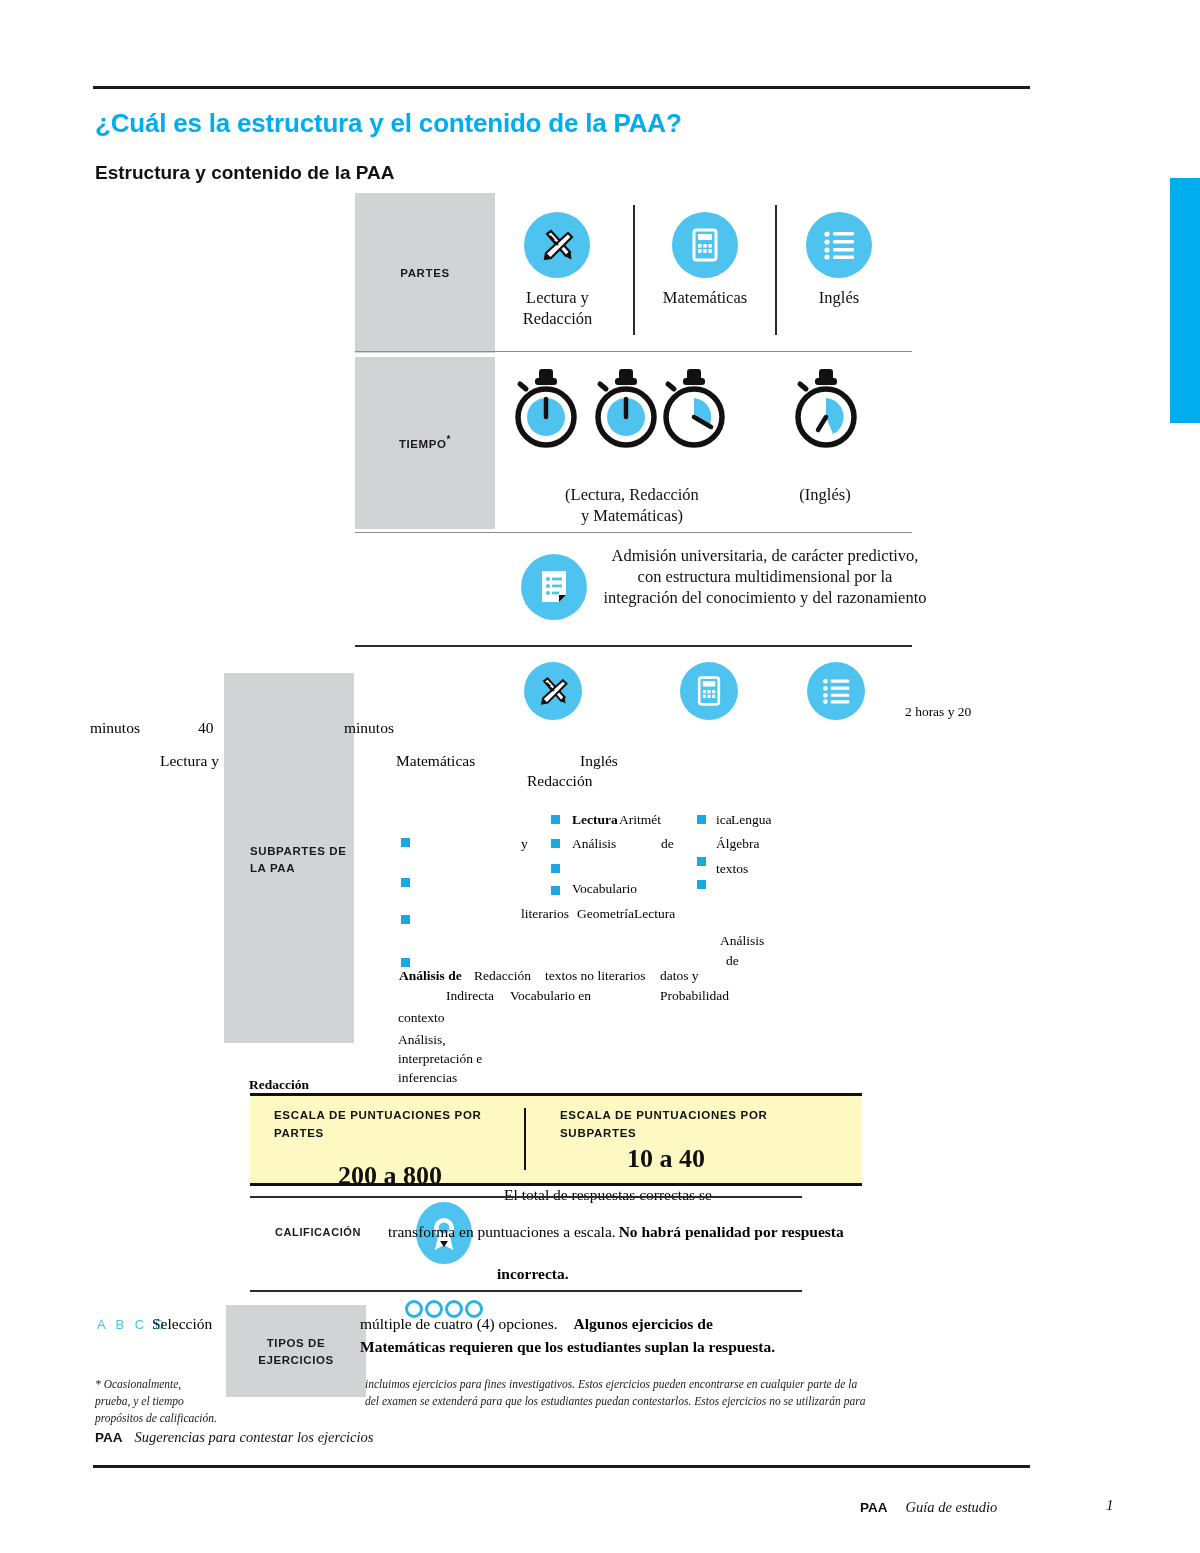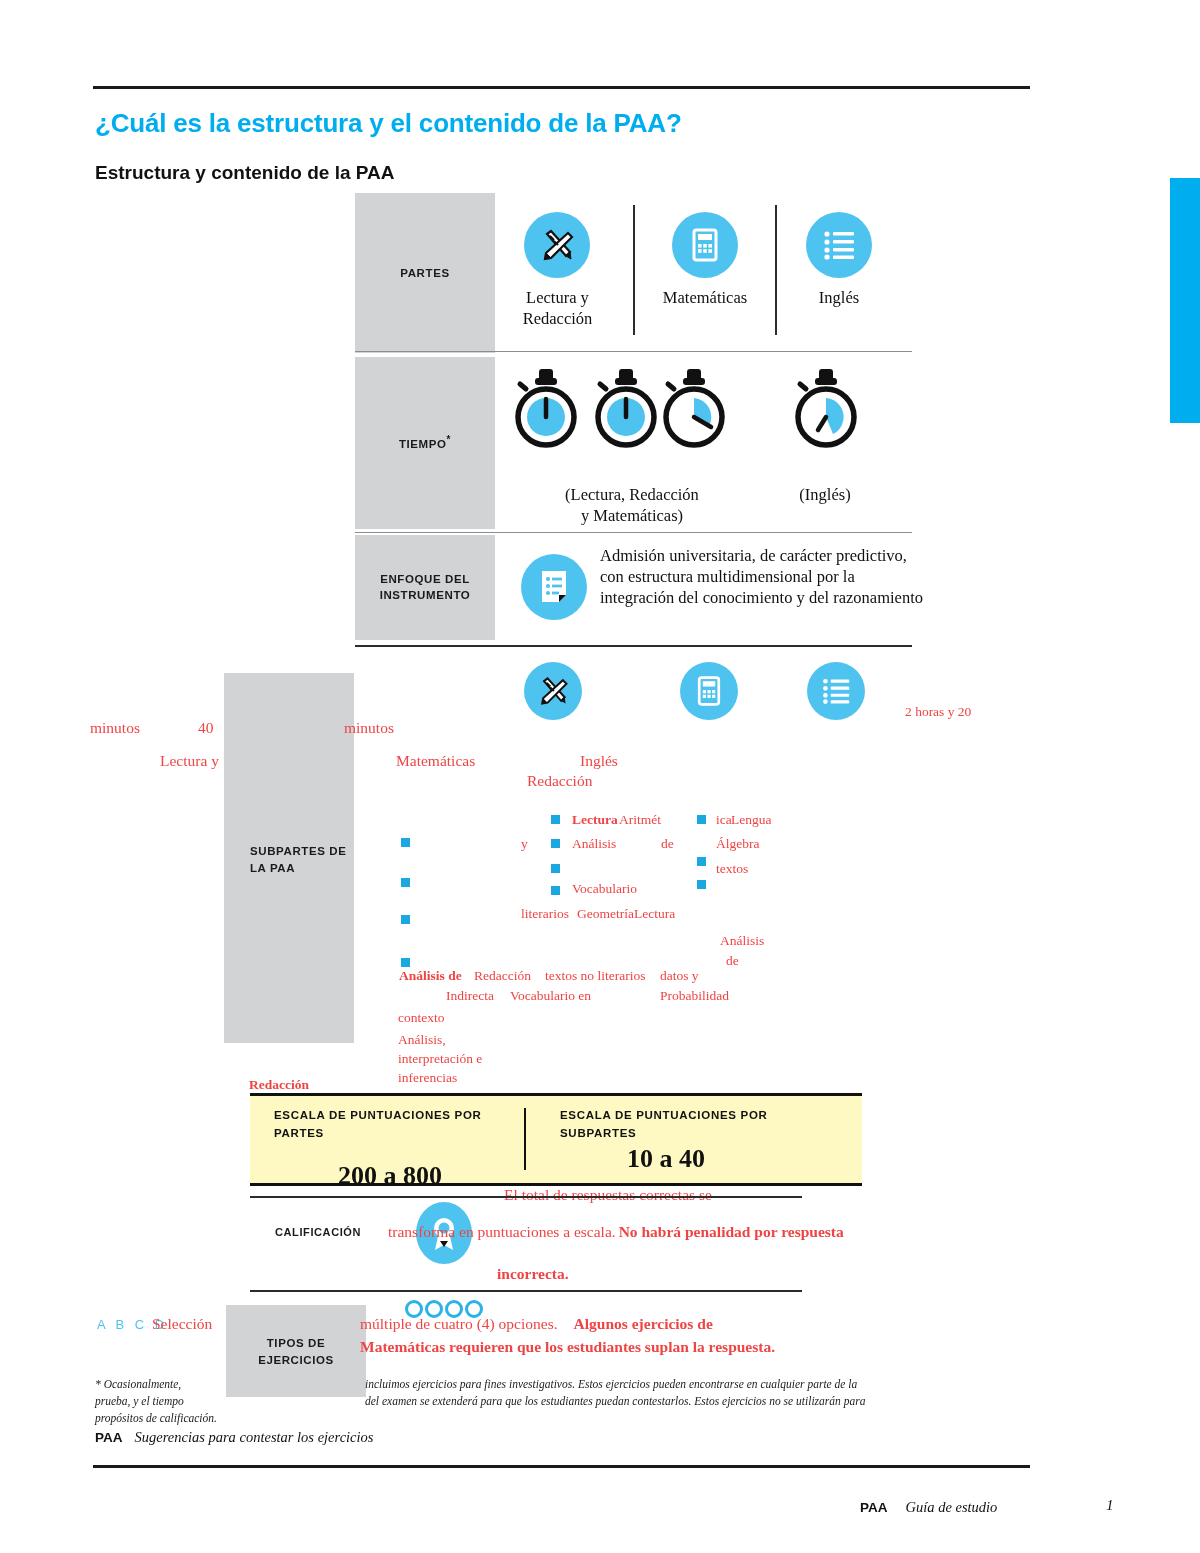--- a/index.html
+++ b/index.html
@@ -107,26 +107,27 @@
     color: #111111;
   }
 
   
   .enfoque-text {
     font-family: "Liberation Serif", "DejaVu Serif", serif;
     font-size: 16.5px;
     line-height: 1.28;
     color: #111111;
     width: 330px;
+    text-align: center;
   }
 
   
   .frag {
     font-family: "Liberation Serif", "DejaVu Serif", serif;
-    color: #ef4444;
+    color: #000000;
     white-space: nowrap;
     text-align: center;
   }
   .frag-lg { font-size: 15.5px; }
   .frag-md { font-size: 13.5px; }
   .frag-b  { font-weight: 700; }
 
   .bsq {
     width: 9px; height: 9px;
     background: #1BA7E0;
@@ -342,25 +343,20 @@
     </svg>
   </div>
 
   <div class="abs cap-label" style="left:512px; top:485px; width:240px;">
     (Lectura, Redacción<br>y Matemáticas)
   </div>
   <div class="abs cap-label" style="left:770px; top:485px; width:110px;">(Inglés)</div>
 
   <div class="abs hr-thin" style="left:355px; top:532px; width:557px;"></div>
 
-  <div class="abs greybox" style="left:355px; top:535px; width:140px; height:105px;">
-    <div class="greybox-inner">
-      <div class="greylabel">ENFOQUE DEL<br>INSTRUMENTO</div>
-    </div>
-  </div>
 
   <div class="abs cicon" style="left:521px; top:554px; width:66px; height:66px;">
     <svg width="34" height="40" viewBox="0 0 34 40">
       <path d="M5 4 H29 V28 L22 35 H5 Z" fill="#fff"></path>
       <path d="M22 35 L22 28 L29 28 Z" fill="#111"></path>
       <g fill="#4FC3F0">
         <circle cx="11" cy="12" r="2.1"></circle>
         <circle cx="11" cy="19" r="2.1"></circle>
         <circle cx="11" cy="26" r="2.1"></circle>
         <rect x="15" y="10.6" width="10" height="2.8"></rect>

